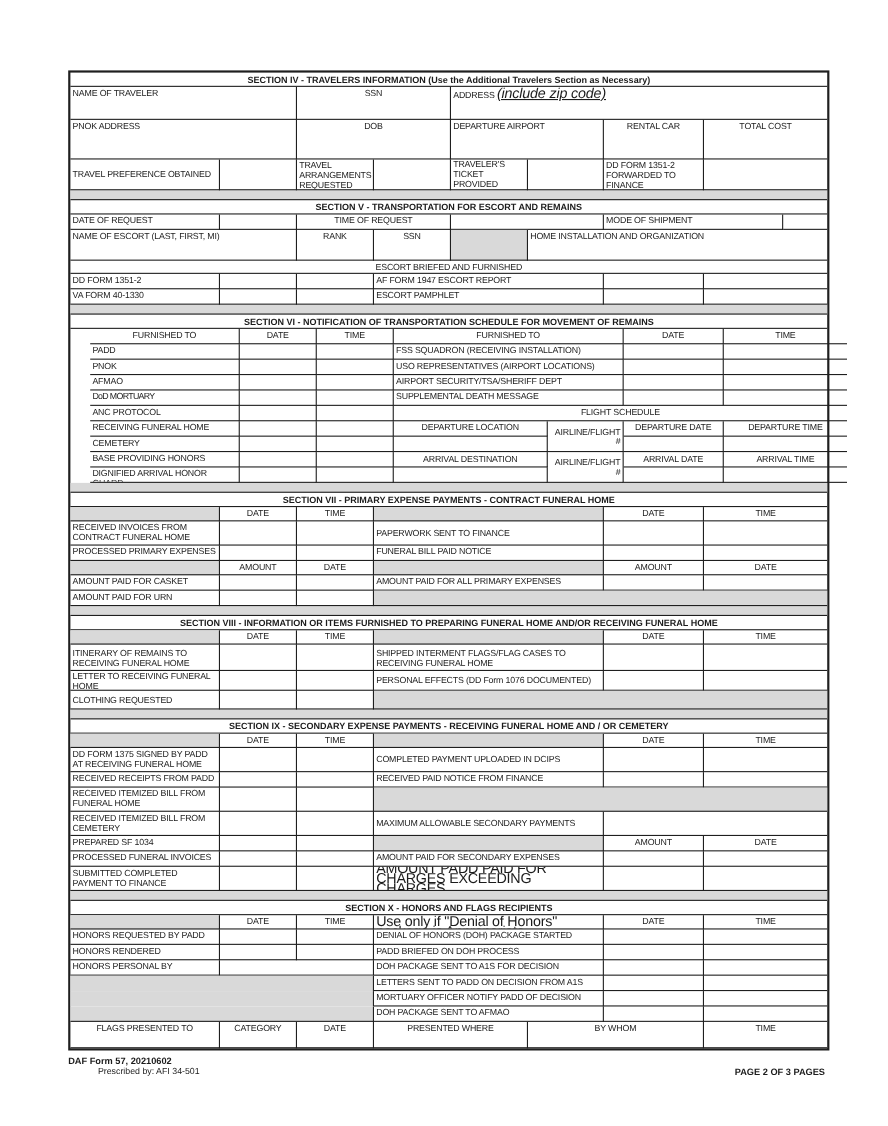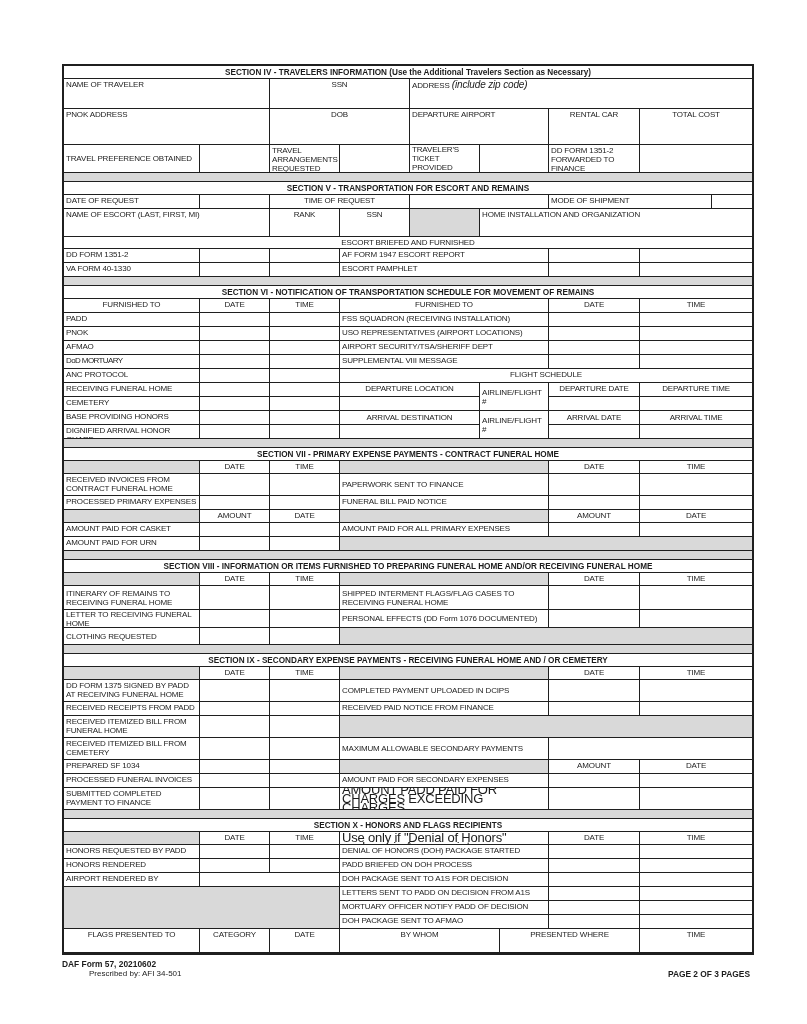--- a/index.html
+++ b/index.html
@@ -8,29 +8,29 @@
   .form{width:688px;border:2px solid #1f1f1f;box-sizing:content-box;}
   .row{display:flex;width:688px;}
   .c{box-sizing:border-box;border-right:1px solid #1f1f1f;border-bottom:1px solid #1f1f1f;padding:1px 2px;overflow:hidden;flex:0 0 auto;}
   .lr{border-right:none;}
   .nb{border-bottom:none;}
   .gray{background:#d9d9d9;}
   .lbl{font-size:8px;line-height:9px;letter-spacing:-0.15px;}
   .fs7{font-size:13px;letter-spacing:-0.2px;}
   .ctr{text-align:center;}
   .vc{display:flex;align-items:center;}
-  .vcc{display:flex;align-items:center;justify-content:center;text-align:left;}
+  .vcc{display:flex;align-items:center;justify-content:center;text-align:right;}
   .b{font-weight:normal;}
-  .it{font-style:italic;font-size:10px;}
+  .it{font-style:italic;font-size:13px;text-decoration:underline;}
   .cond{letter-spacing:-0.6px;}
   .sechdr{box-sizing:border-box;width:688px;height:13px;border-bottom:1px solid #1f1f1f;text-align:center;font-weight:bold;font-size:8.2px;line-height:11px;padding-top:1px;}
   .gbar{box-sizing:border-box;width:688px;height:9px;background:#d9d9d9;border-bottom:1px solid #1f1f1f;}
   .h12{height:12px}.h13{height:13px}.h14{height:14px}.h17{height:17px}.h18{height:18px}.h22{height:22px}.h24{height:24px}.h28{height:28px}.h30{height:30px}.h36{height:36px}
   .w40{width:40px}.w69{width:69px}.w70{width:70px}.w91{width:91px}.w112{width:112px}.w136{width:136px}.w139{width:139px}.w140{width:140px}.w160{width:160px}.w163{width:163px}.w203{width:203px}.w206{width:206px}.w209{width:209px}.w272{width:272px}.w276{width:276px}.w342{width:342px}.w412{width:412px}.w688{width:688px}
-  .g6{display:grid;width:564px;grid-template-columns:136px 70px 70px 70px 70px 69px 91px 112px;grid-template-rows:repeat(10,14px);}
+  .g6{display:grid;width:564px;grid-template-columns:136px 70px 70px 70px 70px 69px 91px 112px;grid-template-rows:repeat(10,14px);margin-left:18px;}
   .gs2{grid-column:span 2}.gs3{grid-column:span 3}.gs5{grid-column:span 5}.grs2{grid-row:span 2}
   .footer{display:flex;justify-content:space-between;margin-top:4px;width:688px;align-items:flex-end;}
   .fl1{font-size:8.4px;font-weight:bold;line-height:10px;}
   .fl2{font-size:8px;line-height:10px;padding-left:27px;}
 </style>
 </head>
 <body>
 
 <div class="page">
 <div class="form">
@@ -124,21 +124,21 @@
     <div class="c lbl">AFMAO</div>
     <div class="c"></div>
     <div class="c"></div>
     <div class="c lbl gs3">AIRPORT SECURITY/TSA/SHERIFF DEPT</div>
     <div class="c"></div>
     <div class="c lr"></div>
 
     <div class="c lbl cond">DoD MORTUARY</div>
     <div class="c"></div>
     <div class="c"></div>
-    <div class="c lbl gs3">SUPPLEMENTAL VIII MESSAGE</div>
+    <div class="c lbl gs3">SUPPLEMENTAL DEATH MESSAGE</div>
     <div class="c"></div>
     <div class="c lr"></div>
 
     <div class="c lbl">ANC PROTOCOL</div>
     <div class="c"></div>
     <div class="c"></div>
     <div class="c lbl ctr b gs5 lr">FLIGHT SCHEDULE</div>
 
     <div class="c lbl">RECEIVING FUNERAL HOME</div>
     <div class="c"></div>
@@ -337,21 +337,21 @@
   </div>
   <div class="row h14">
     <div class="c w136 lbl">HONORS RENDERED</div>
     <div class="c w70"></div>
     <div class="c w70"></div>
     <div class="c w209 lbl">PADD BRIEFED ON DOH PROCESS</div>
     <div class="c w91"></div>
     <div class="c w112 lr"></div>
   </div>
   <div class="row h14">
-    <div class="c w136 lbl">AIRPORT RENDERED BY</div>
+    <div class="c w136 lbl">HONORS PERSONAL BY</div>
     <div class="c w140"></div>
     <div class="c w209 lbl">DOH PACKAGE SENT TO A1S FOR DECISION</div>
     <div class="c w91"></div>
     <div class="c w112 lr"></div>
   </div>
   <div class="row h14">
     <div class="c w276 gray nb"></div>
     <div class="c w209 lbl">LETTERS SENT TO PADD ON DECISION FROM A1S</div>
     <div class="c w91"></div>
     <div class="c w112 lr"></div>
@@ -365,22 +365,22 @@
   <div class="row h14">
     <div class="c w276 gray"></div>
     <div class="c w209 lbl">DOH PACKAGE SENT TO AFMAO</div>
     <div class="c w91"></div>
     <div class="c w112 lr"></div>
   </div>
   <div class="row h24">
     <div class="c w136 lbl ctr">FLAGS PRESENTED TO</div>
     <div class="c w70 lbl ctr">CATEGORY</div>
     <div class="c w70 lbl ctr">DATE</div>
+    <div class="c w140 lbl ctr">PRESENTED WHERE</div>
     <div class="c w160 lbl ctr">BY WHOM</div>
-    <div class="c w140 lbl ctr">PRESENTED WHERE</div>
     <div class="c w112 lbl ctr lr">TIME</div>
   </div>
 
 </div>
 
 <div class="footer">
   <div>
     <div class="fl1">DAF Form 57, 20210602</div>
     <div class="fl2">Prescribed by: AFI 34-501</div>
   </div>

